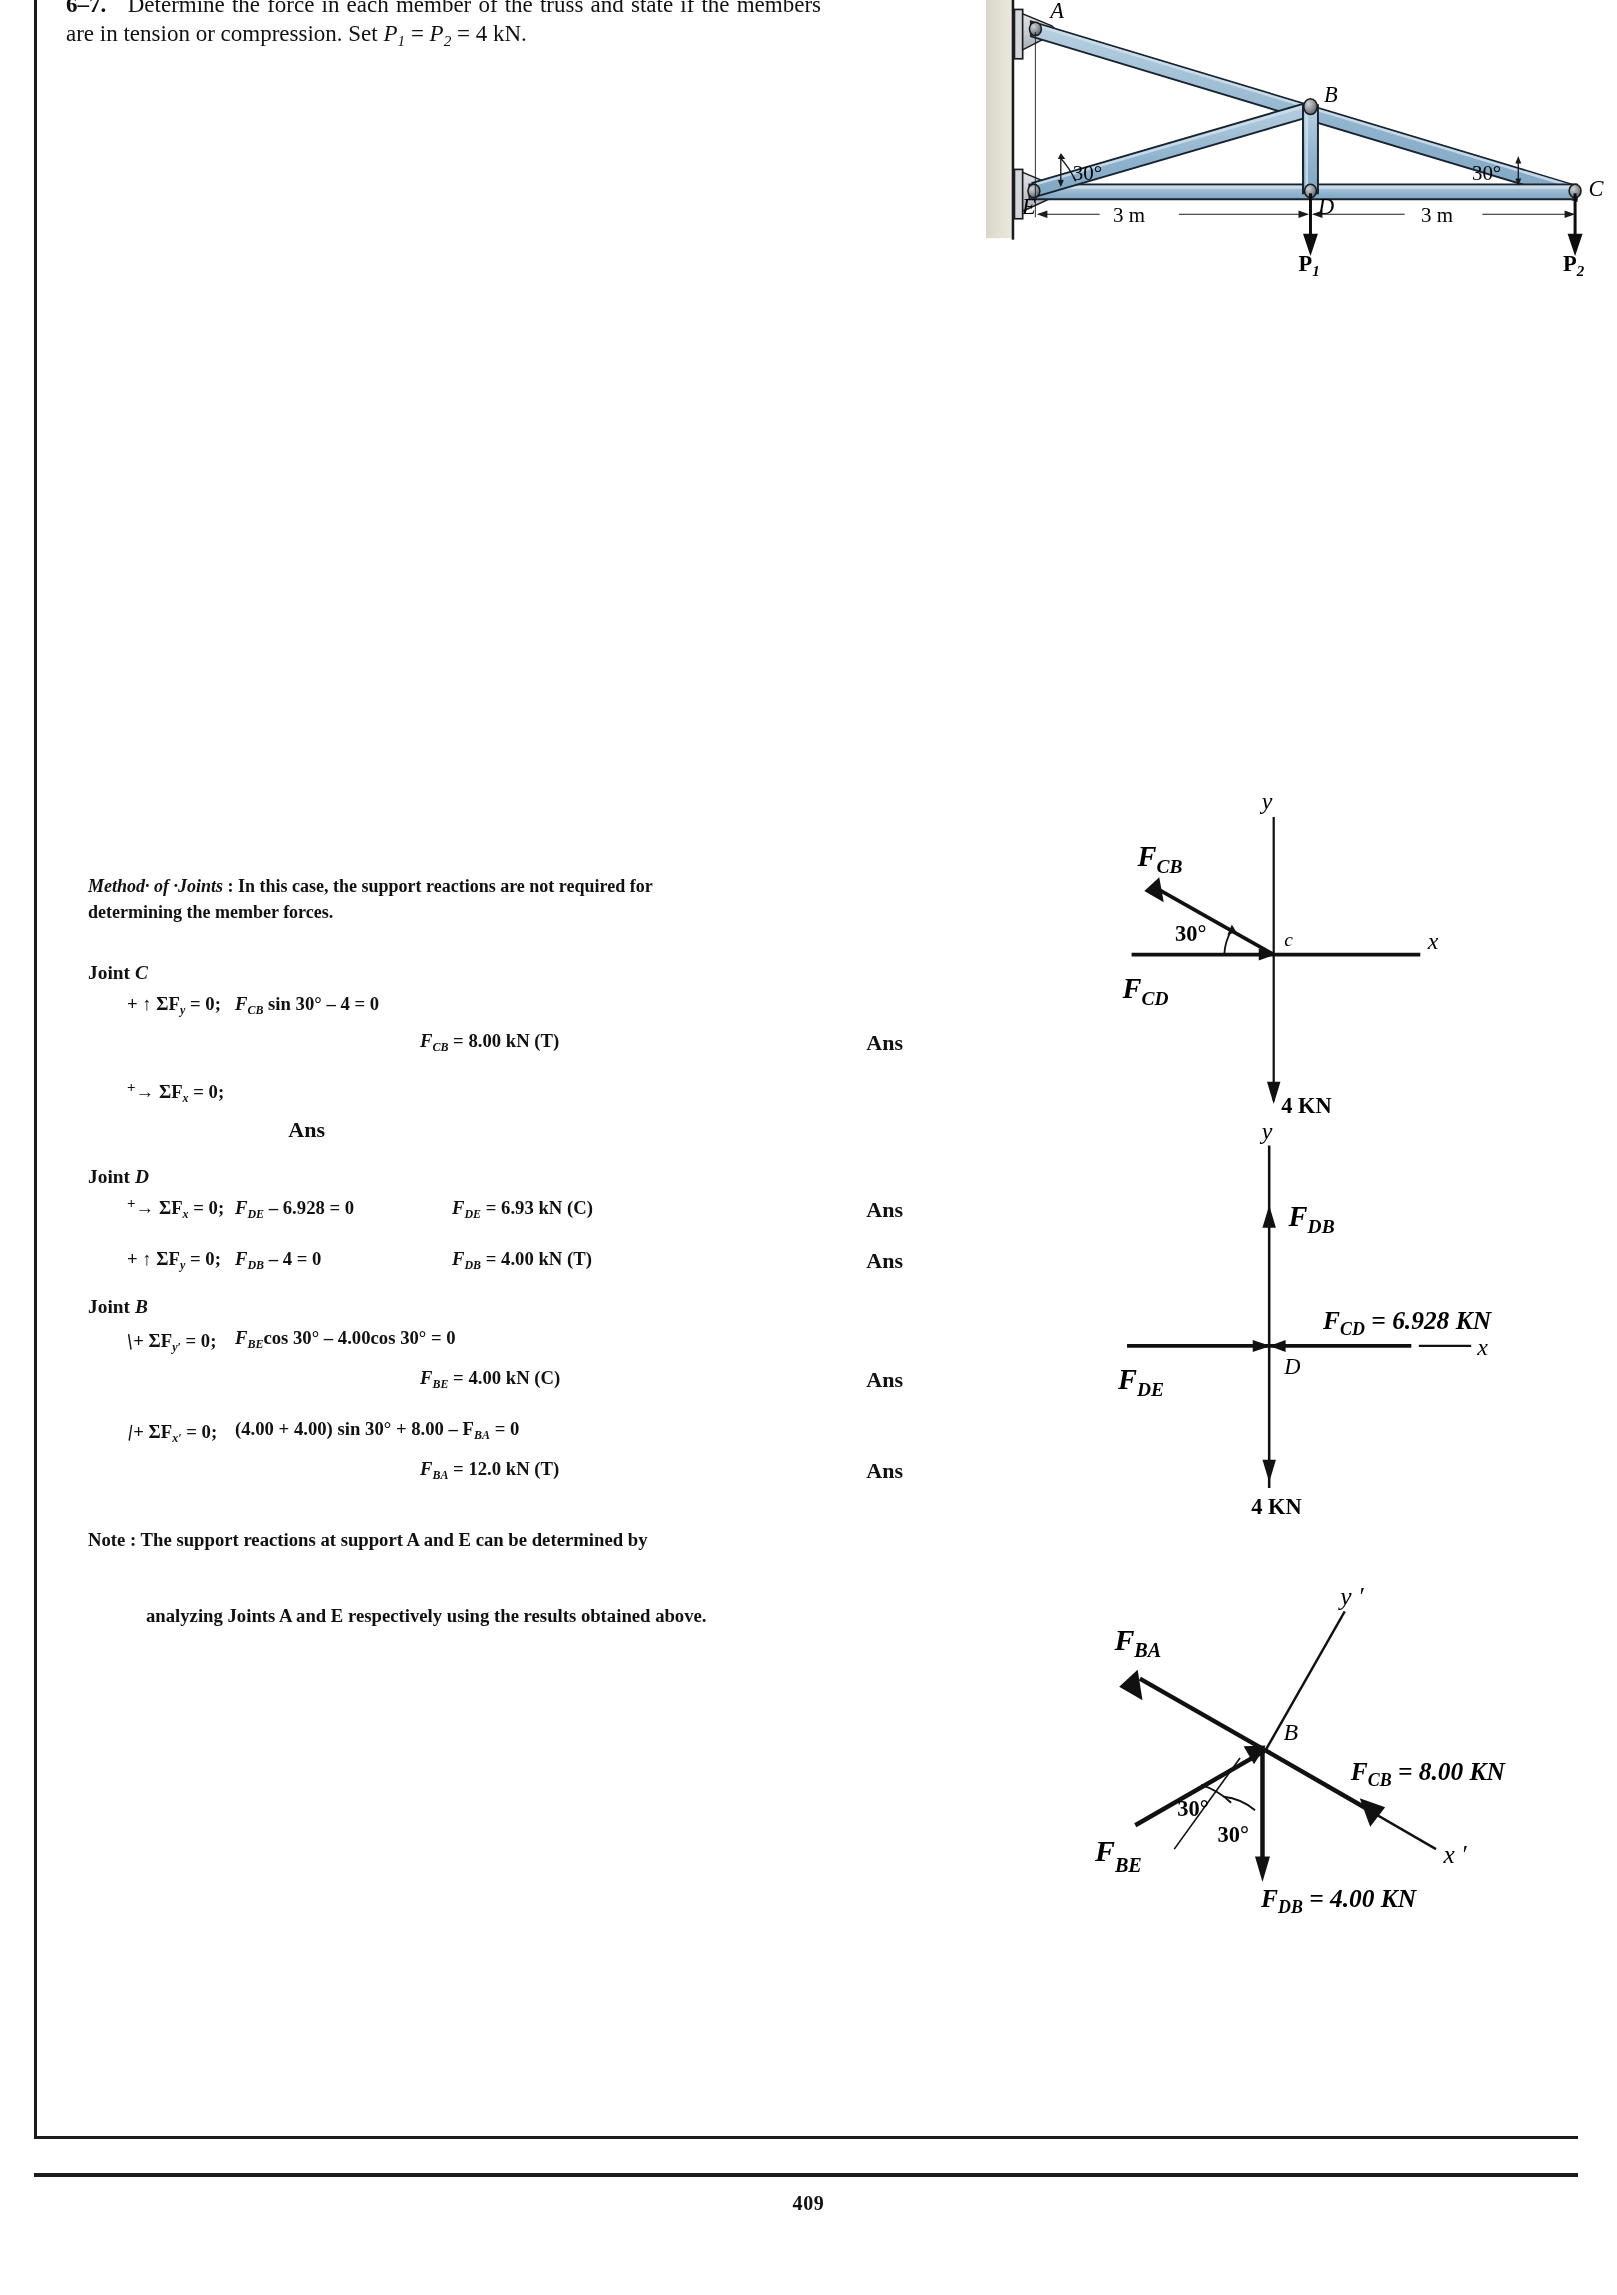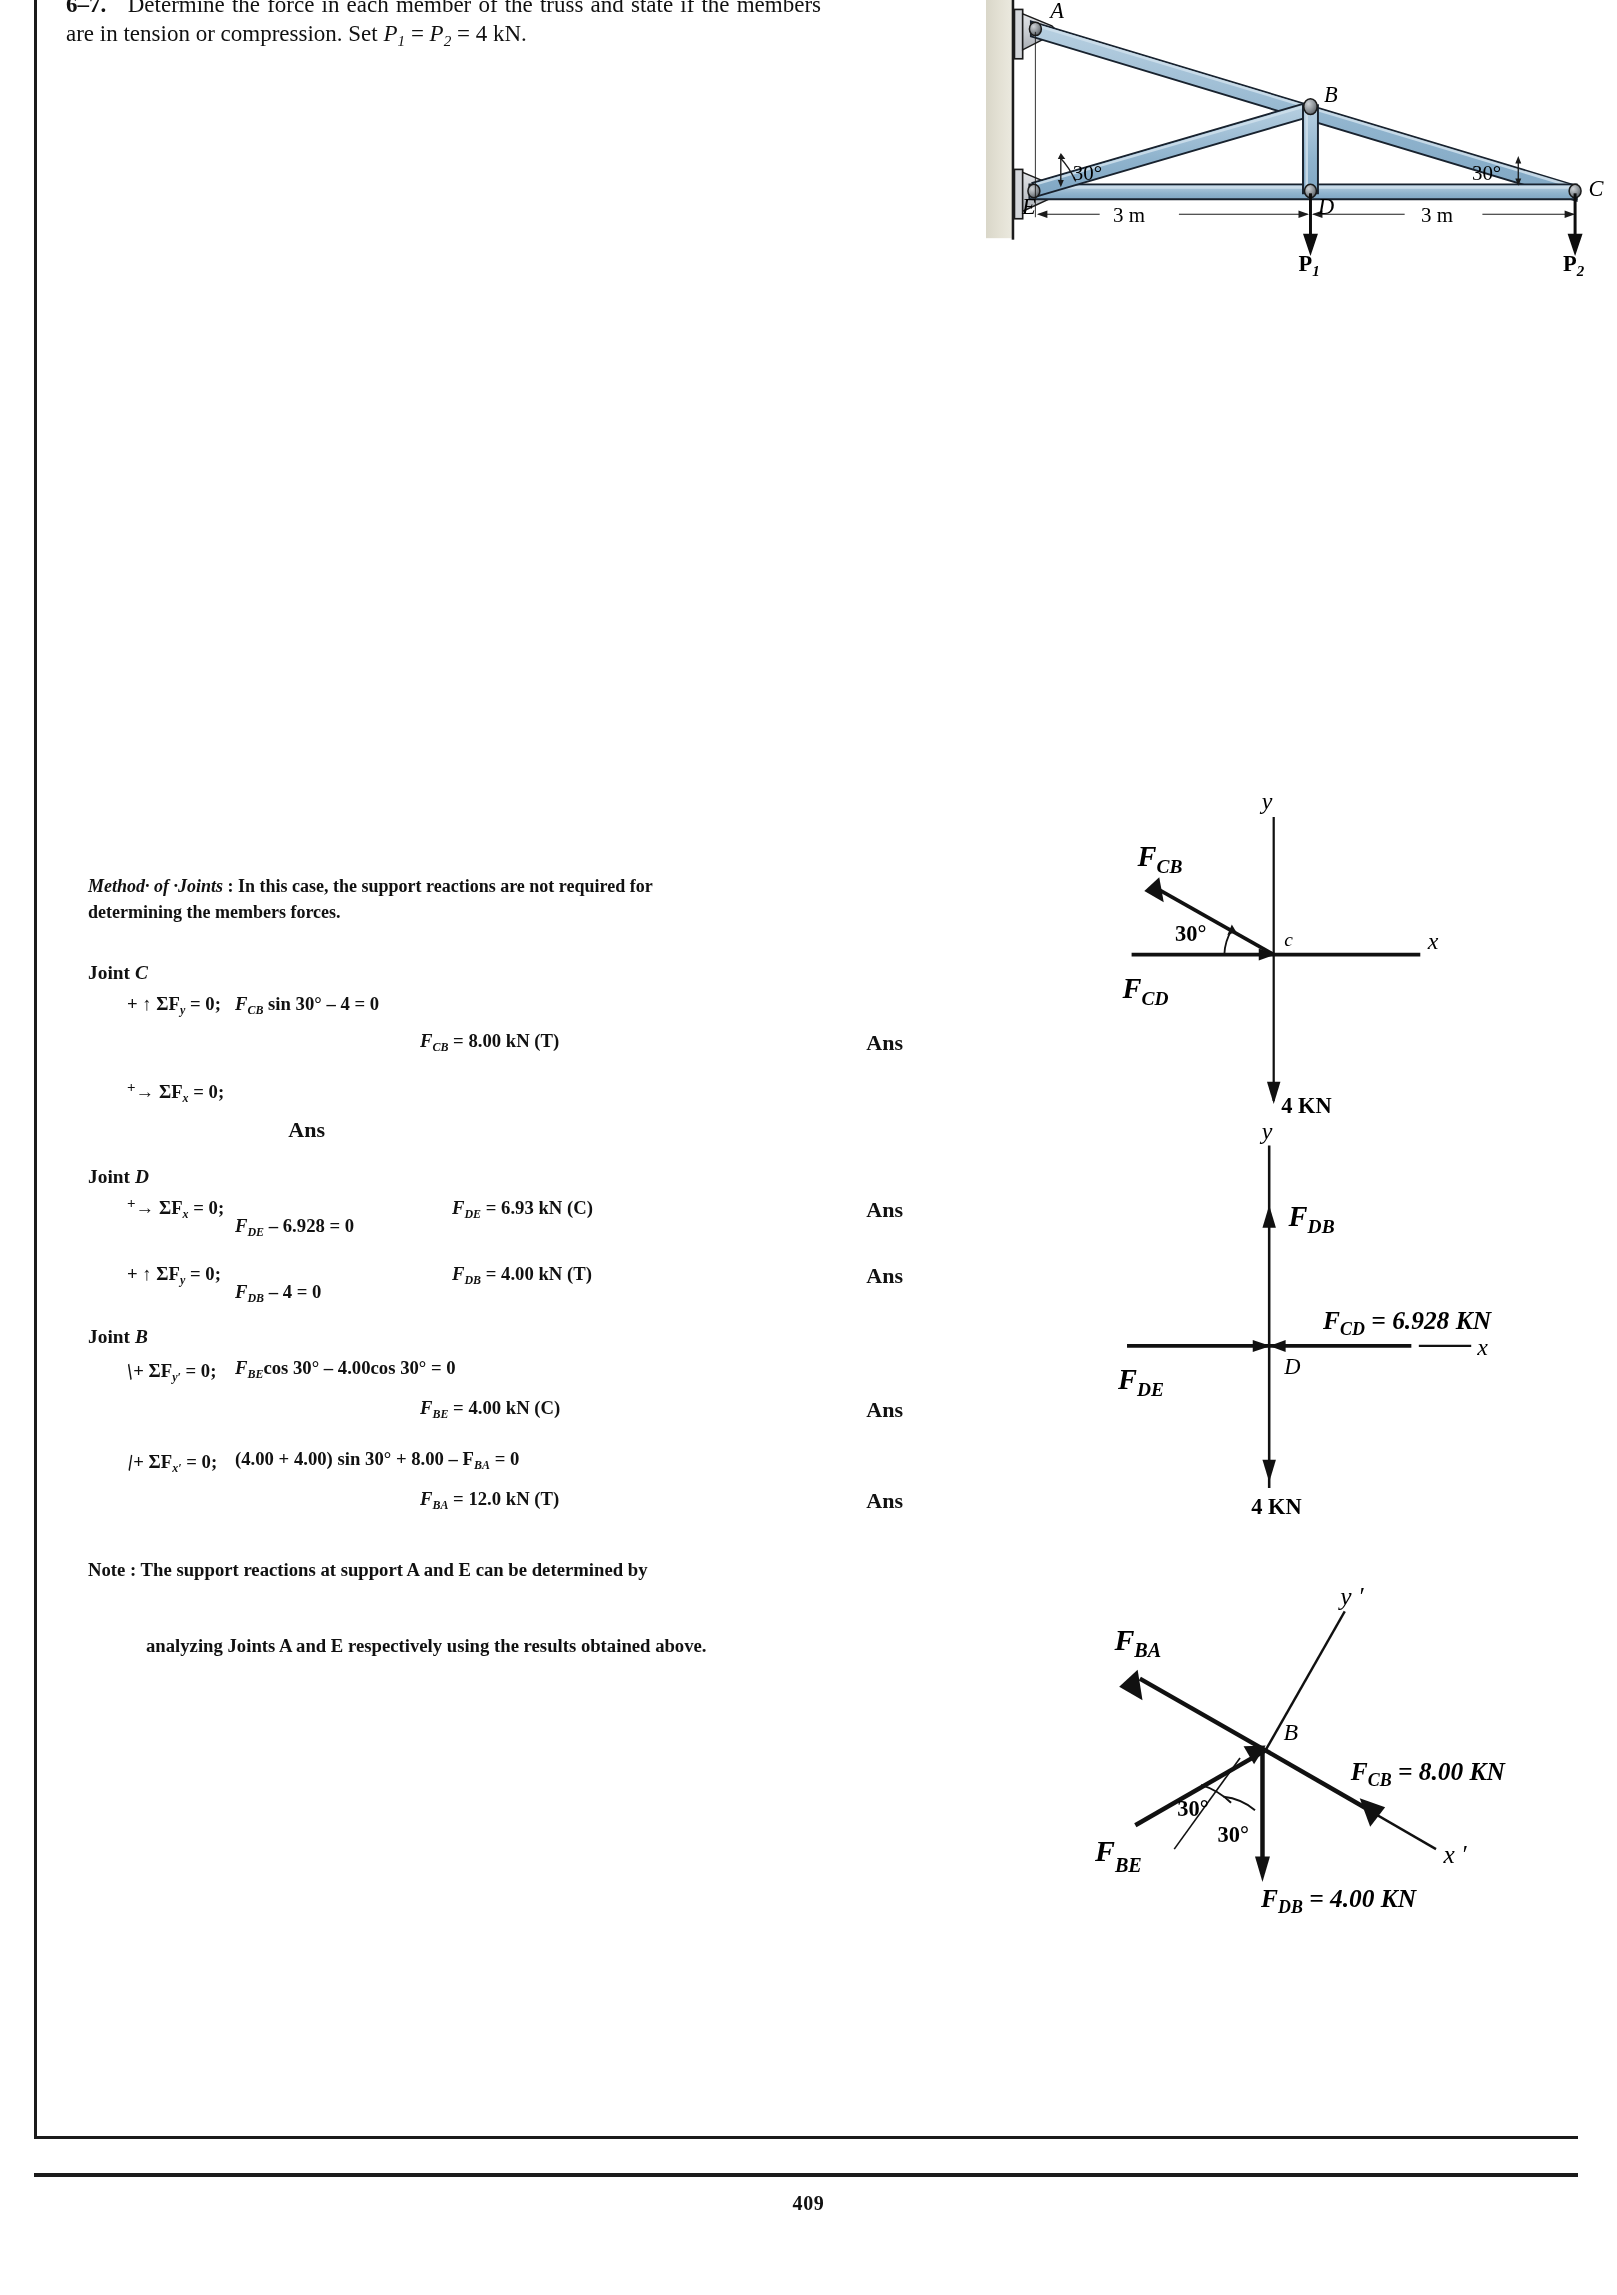--- a/index.html
+++ b/index.html
@@ -27,21 +27,21 @@
   .method-body{font-weight:bold;font-size:18px;}
   .method-p{line-height:1.42;font-weight:bold;margin-bottom:37px;}
   .joint-head{font-weight:bold;font-size:19.4px;margin:0 0 6px 0;}
   .joint-head em{font-style:italic;}
 
   .eqblock{margin:0 0 19.4px 0;position:relative;}
   .eqrow{display:flex;align-items:flex-start;line-height:1.45;margin-bottom:7.5px;}
   .eq-sum{width:147px;flex:0 0 147px;font-weight:bold;font-size:18.7px;padding-left:39px;
           box-sizing:border-box;white-space:nowrap;}
   .eq-body{flex:1 1 auto;font-weight:bold;font-size:18.7px;white-space:nowrap;}
-  .eq-body2{width:217px;flex:0 0 217px;font-weight:bold;font-size:18.7px;white-space:nowrap;margin-top:18px;}
+  .eq-body2{width:217px;flex:0 0 217px;font-weight:bold;font-size:18.7px;white-space:nowrap;}
   .eq-ans{width:90px;flex:0 0 90px;text-align:right;font-weight:bold;font-size:22px;}
   .indent2{padding-left:185px;}
   .fvar{font-style:italic;font-weight:bold;}
   .fsub{font-size:0.64em;vertical-align:-0.3em;font-style:italic;font-weight:bold;}
 
   .note{margin-top:39px;font-size:18.7px;font-weight:bold;line-height:1.5;}
   .note .nbody{font-weight:bold;margin-top:48px;}
   .note-ind{display:block;padding-left:58px;}
 
   
@@ -184,21 +184,21 @@
 
     <text x="418" y="372" font-family="Liberation Serif, serif" font-size="30" font-weight="bold"><tspan>P</tspan><tspan font-size="20" dy="7" font-style="italic">1</tspan></text>
     <text x="772" y="372" font-family="Liberation Serif, serif" font-size="30" font-weight="bold"><tspan>P</tspan><tspan font-size="20" dy="7" font-style="italic">2</tspan></text>
   </svg>
 </div>
 
 <div id="solution">
 
   <div class="method-p">
     <span class="method-head">Method· of ·Joints</span><span class="method-body"> : </span><span class="method-body">In this case, the support reactions are not  required for</span><br>
-    <span class="method-body">determining the members forces.</span>
+    <span class="method-body">determining the member forces.</span>
   </div>
 
   <div class="joint-head">
     <span>Joint</span>
     <em>C</em>
   </div>
   <div class="eqblock">
     <div class="eqrow">
       <div class="eq-sum">
         <span>+ ↑ ΣF</span><span class="fsub">y</span><span> = 0;</span>

